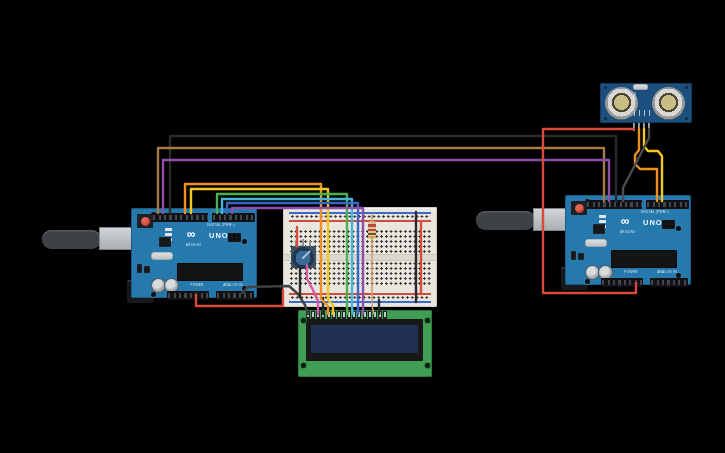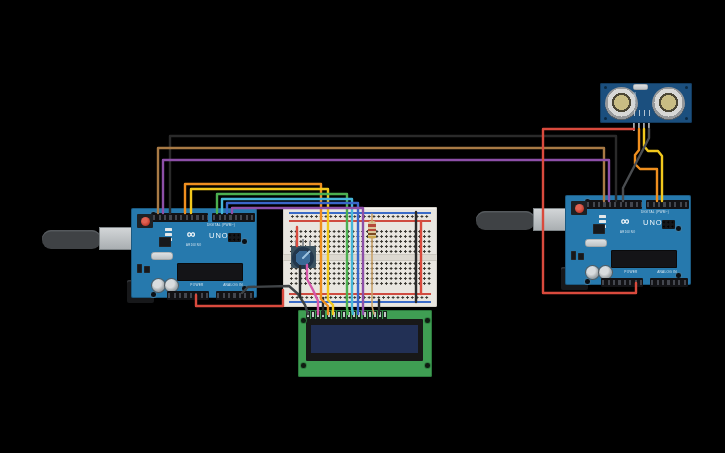--- a/index.html
+++ b/index.html
@@ -6,21 +6,21 @@
   #stage{position:relative;width:725px;height:453px;background:var(--canvas-bg,#000);overflow:hidden;
          font-family:"Liberation Sans",sans-serif;}
   .a{position:absolute;}
   
   .board{background:var(--arduino-board,#2679ad);border-radius:2px;box-shadow:inset 0 0 0 1px rgba(0,0,0,.25);}
   .hole{width:4.6px;height:4.6px;border-radius:50%;background:#0a1016;box-shadow:0 0 0 1px #3d7ca3;}
   .hdr{background:#121215;border-radius:1px;
        background-image:linear-gradient(#121215 0 1.8px, rgba(0,0,0,0) 1.8px 7px, #121215 7px),
        repeating-linear-gradient(90deg,#121215 0 1.2px,#43464e 1.2px 3.4px,#121215 3.4px 5.4px);}
   .tinylbl{color:#d8e7f1;font-size:3.2px;letter-spacing:.25px;text-align:center;white-space:nowrap;line-height:1;}
-  .uno{color:#eef5fa;font-size:7.5px;font-weight:normal;letter-spacing:1px;line-height:1;}
+  .uno{color:#eef5fa;font-size:7.5px;font-weight:bold;letter-spacing:1px;line-height:1;}
   .brandlbl{color:#d8e7f1;font-size:2.8px;letter-spacing:.4px;line-height:1;}
   .logo{color:#fff;font-size:12px;font-weight:bold;line-height:10px;}
   .chip{background:#141417;border-radius:1.5px;box-shadow:inset 0 0 0 .5px #000;}
   .cap{border-radius:50%;background:radial-gradient(circle at 40% 35%,#d9dcde 0 35%,#a9aeb1 60%,#787e82 100%);box-shadow:0 0 0 1px #565c60;}
   .crystal{background:linear-gradient(#e2e5e7,#b9bec1);border-radius:4px;box-shadow:inset 0 0 0 .5px #8c9194;}
   .barrel{background:#17181a;border-radius:2px;box-shadow:inset 0 1.5px 0 #34363a;}
   .usbplug{background:linear-gradient(#d4d7d9,#a8adb0);box-shadow:inset 0 0 0 1px #7e8487;border-radius:1px;}
   .usbcable{background:#3f4245;border-radius:9px;box-shadow:inset 0 1.5px 0 #55595d;}
   .resetbase{background:#1d2125;border-radius:1px;}
   .resetbtn{border-radius:50%;background:radial-gradient(circle at 40% 35%,#e06252 0 30%,#c23b2e 70%,#8e251c 100%);}

